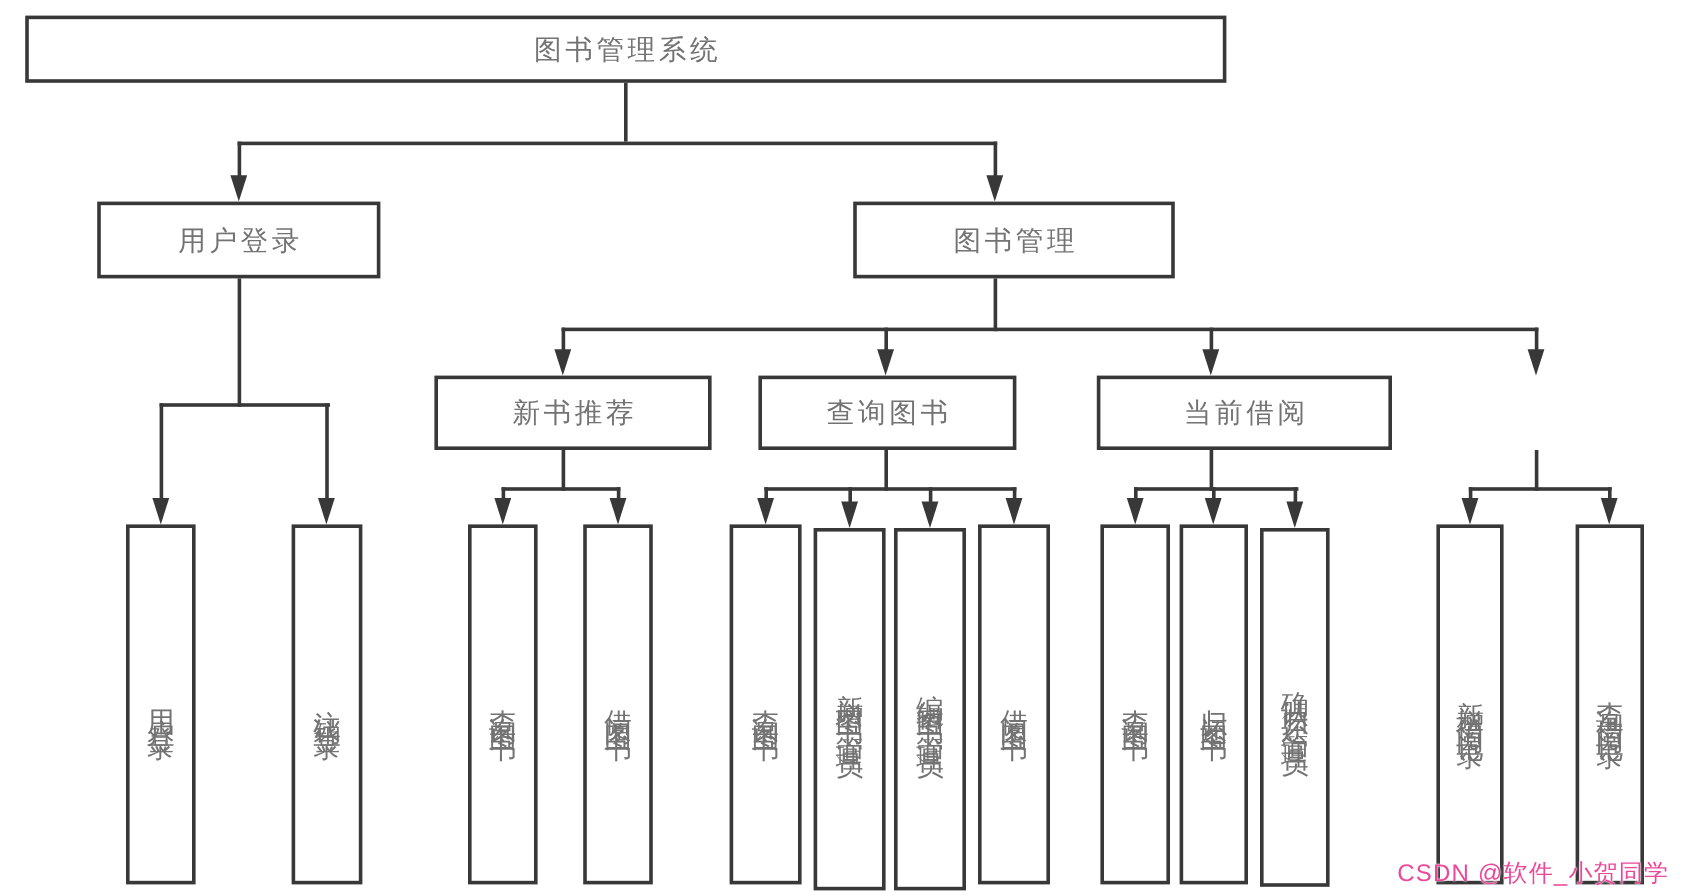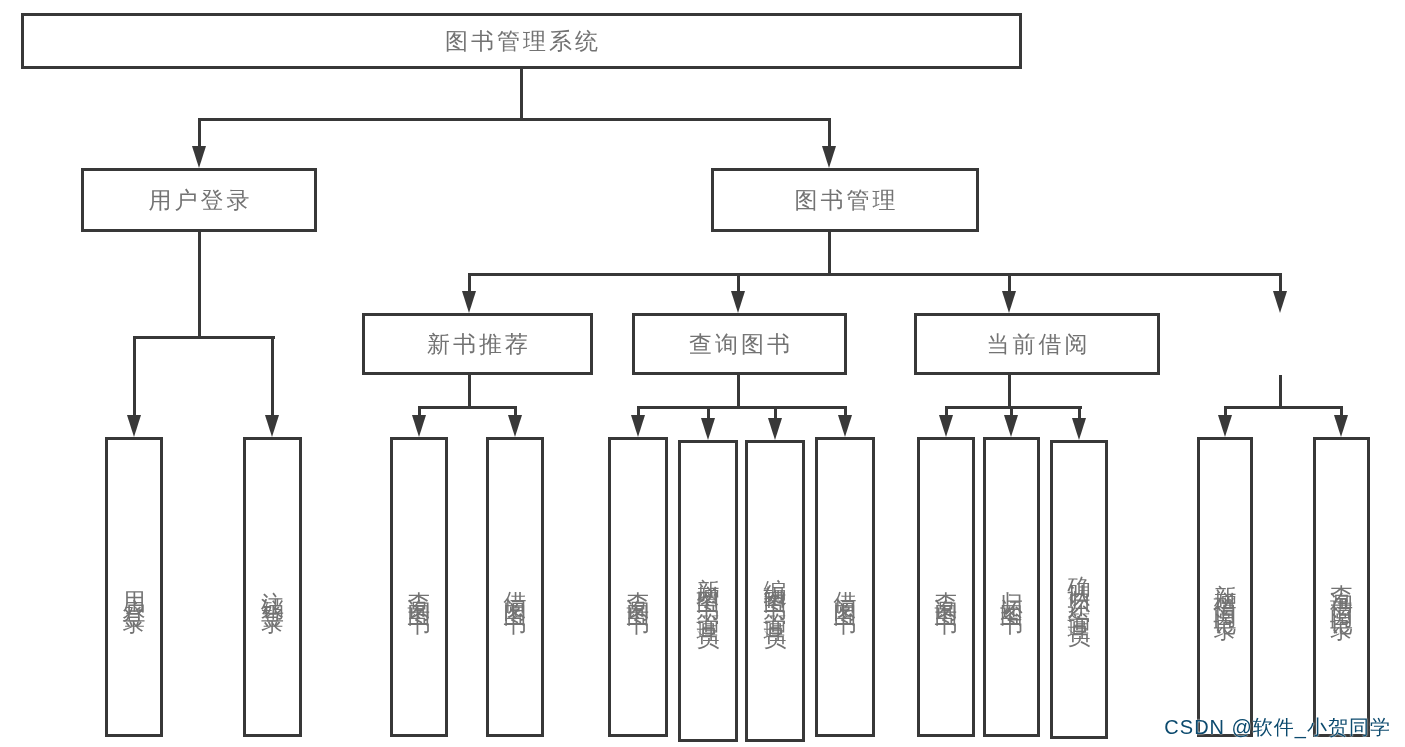--- a/index.html
+++ b/index.html
@@ -23,21 +23,21 @@
   .hline,.vline{position:absolute;background:#383838;}
   .hline{height:3px;}
   .vline{width:3px;}
   .arrow{
     position:absolute;width:0;height:0;
     border-left:7px solid transparent;border-right:7px solid transparent;
     border-top:22px solid #383838;
   }
   #watermark{
     position:absolute;top:714px;right:14px;z-index:10;
-    font-size:20px;letter-spacing:1px;color:#0c4a6e;
+    font-size:20px;letter-spacing:1px;color:#ec4899;
     text-shadow:0 0 2px #ffffff,0 0 1px #ffffff;white-space:nowrap;
   }
 </style>
 </head>
 <body>
 
 <div id="canvas">
 
   <div class="node hnode" style="left:21px;top:13px;width:1001px;height:56px;">
     <span>图书管理系统</span>

